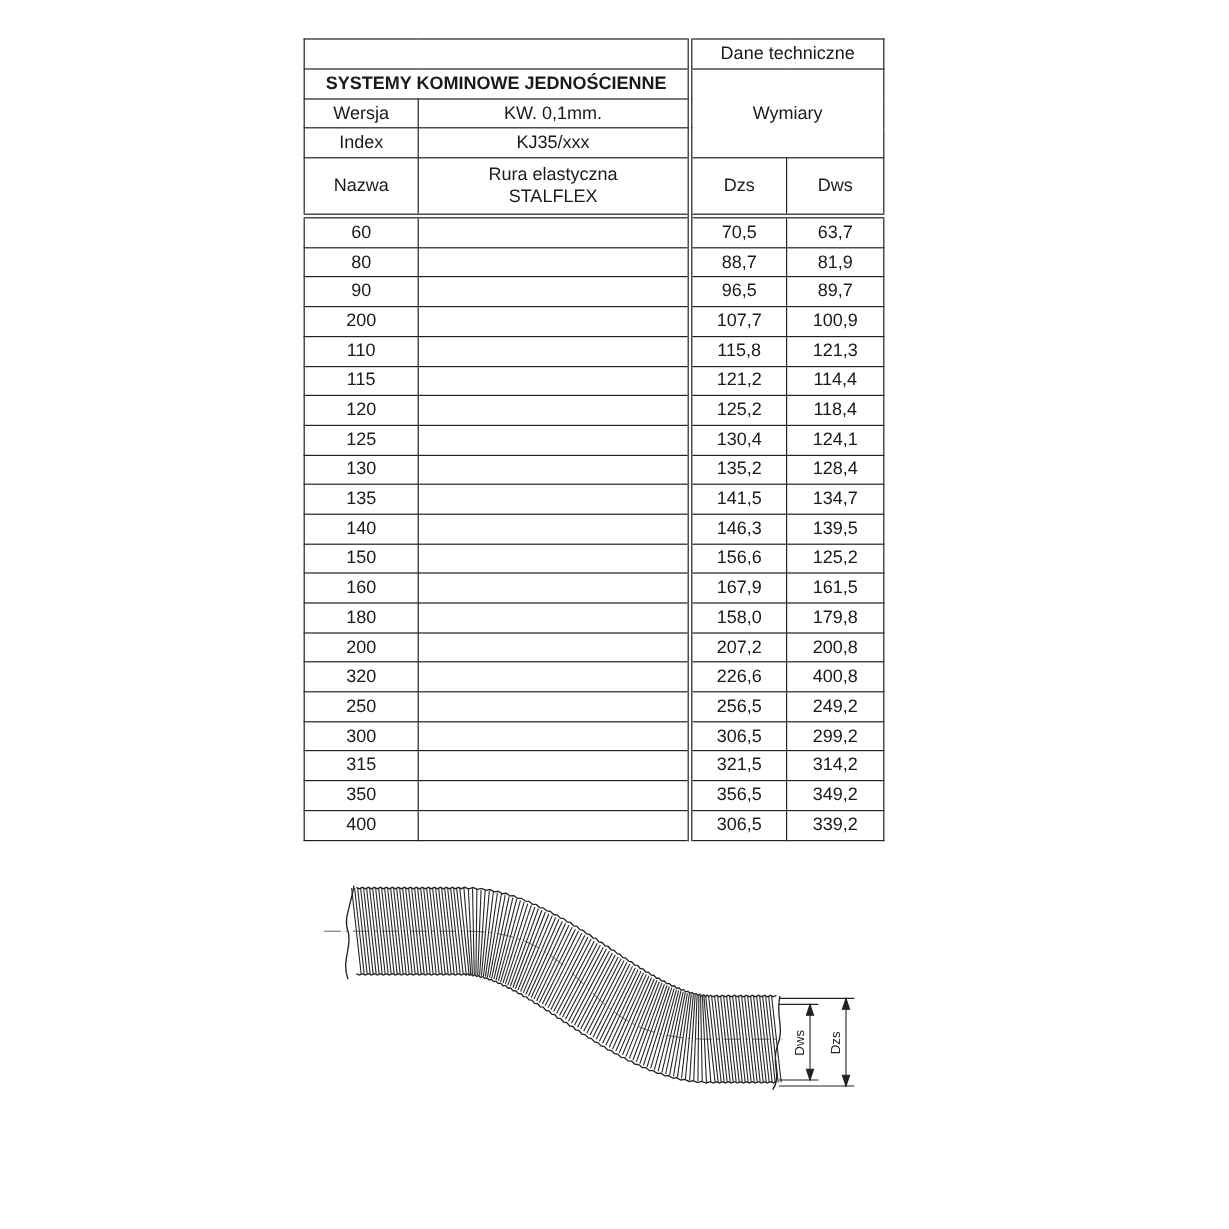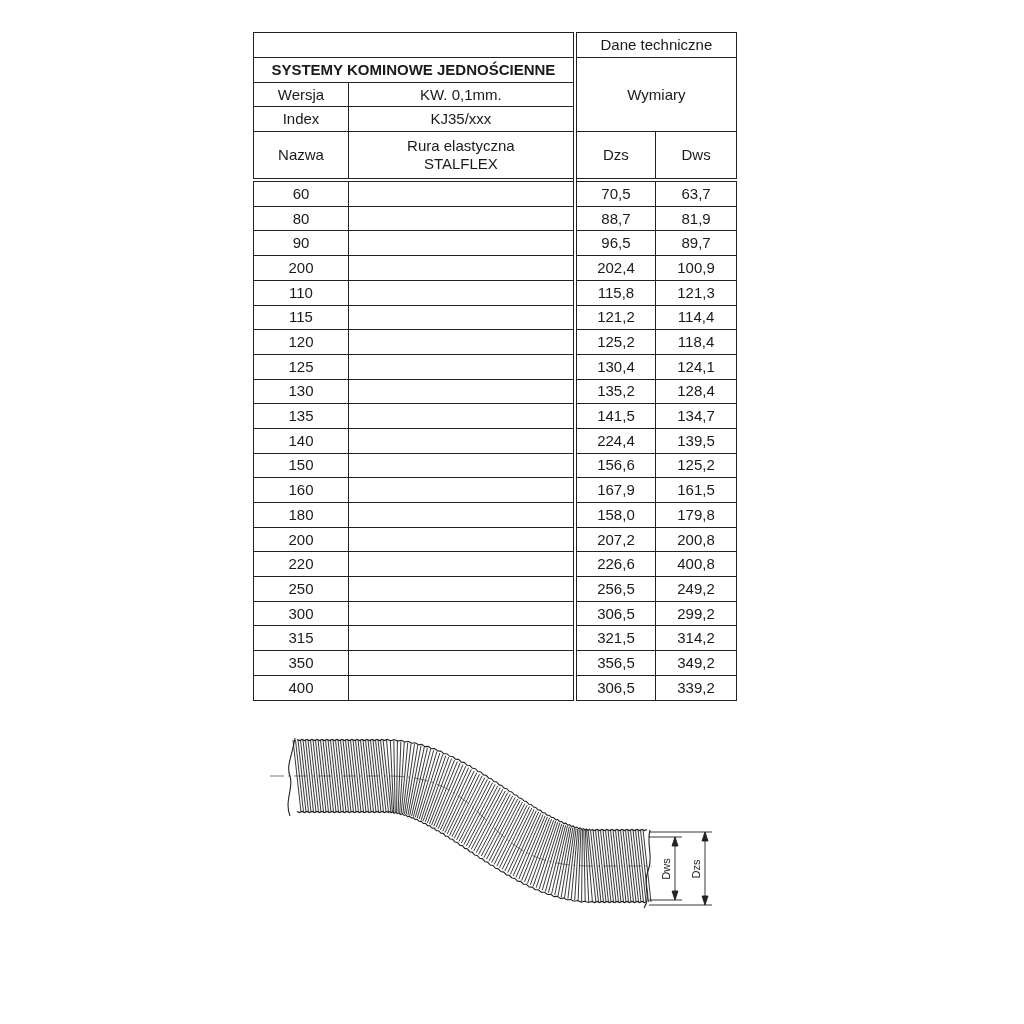--- a/index.html
+++ b/index.html
@@ -70,21 +70,21 @@
         </tr>
         <tr>
           <td class="bold">90</td>
           <td></td>
           <td class="dbl-left">96,5</td>
           <td>89,7</td>
         </tr>
         <tr>
           <td class="bold">200</td>
           <td></td>
-          <td class="dbl-left">202,4</td>
+          <td class="dbl-left">107,7</td>
           <td>100,9</td>
         </tr>
         <tr>
           <td class="bold">110</td>
           <td></td>
           <td class="dbl-left">115,8</td>
           <td>121,3</td>
         </tr>
         <tr>
           <td class="bold">115</td>
@@ -112,21 +112,21 @@
         </tr>
         <tr>
           <td class="bold">135</td>
           <td></td>
           <td class="dbl-left">141,5</td>
           <td>134,7</td>
         </tr>
         <tr>
           <td class="bold">140</td>
           <td></td>
-          <td class="dbl-left">224,4</td>
+          <td class="dbl-left">146,3</td>
           <td>139,5</td>
         </tr>
         <tr>
           <td class="bold">150</td>
           <td></td>
           <td class="dbl-left">156,6</td>
           <td>125,2</td>
         </tr>
         <tr>
           <td class="bold">160</td>
@@ -140,21 +140,21 @@
           <td class="dbl-left">158,0</td>
           <td>179,8</td>
         </tr>
         <tr>
           <td class="bold">200</td>
           <td></td>
           <td class="dbl-left">207,2</td>
           <td>200,8</td>
         </tr>
         <tr>
-          <td class="bold">220</td>
+          <td class="bold">320</td>
           <td></td>
           <td class="dbl-left">226,6</td>
           <td>400,8</td>
         </tr>
         <tr>
           <td class="bold">250</td>
           <td></td>
           <td class="dbl-left">256,5</td>
           <td>249,2</td>
         </tr>

